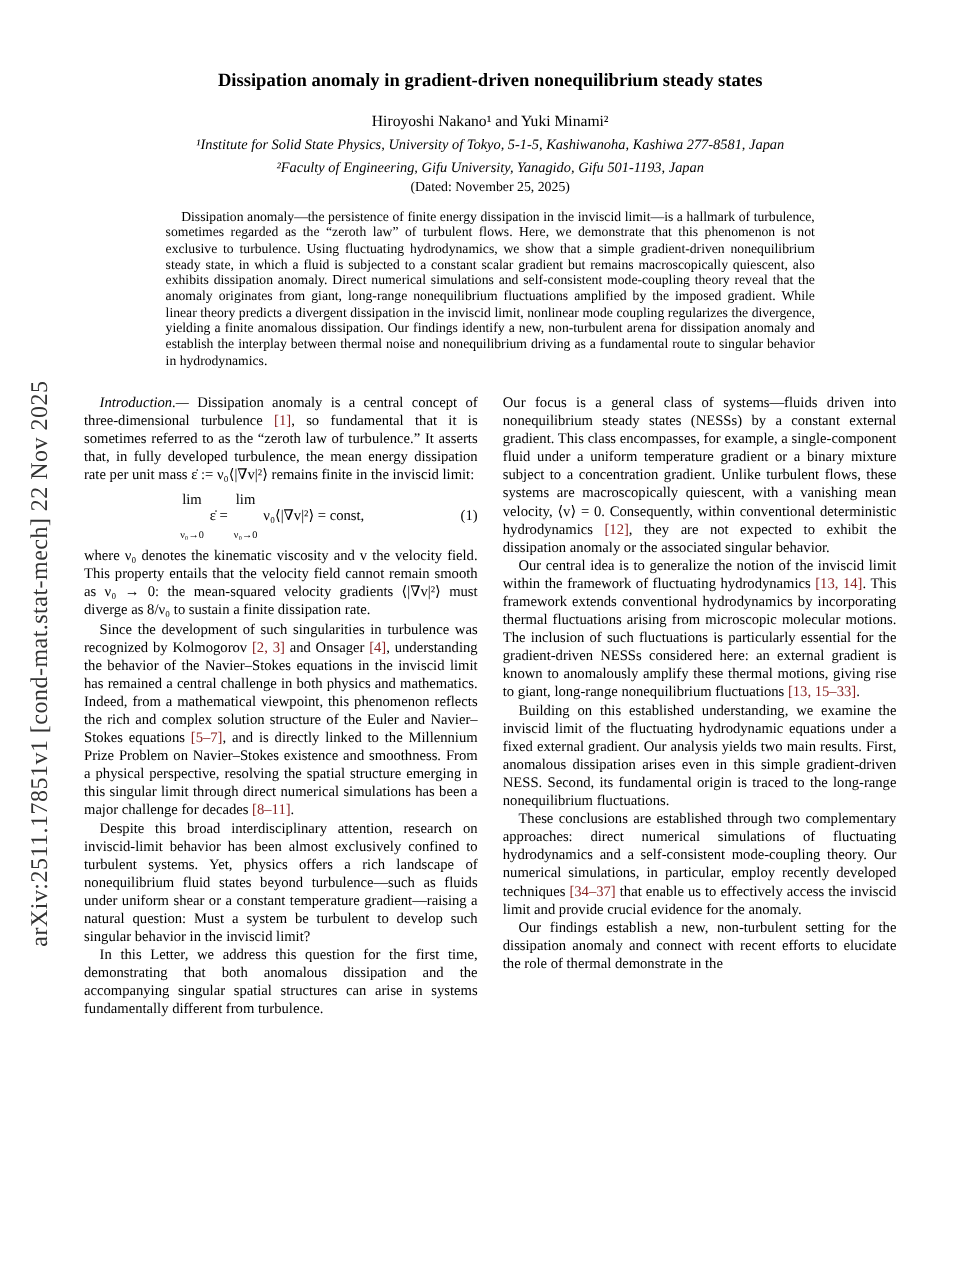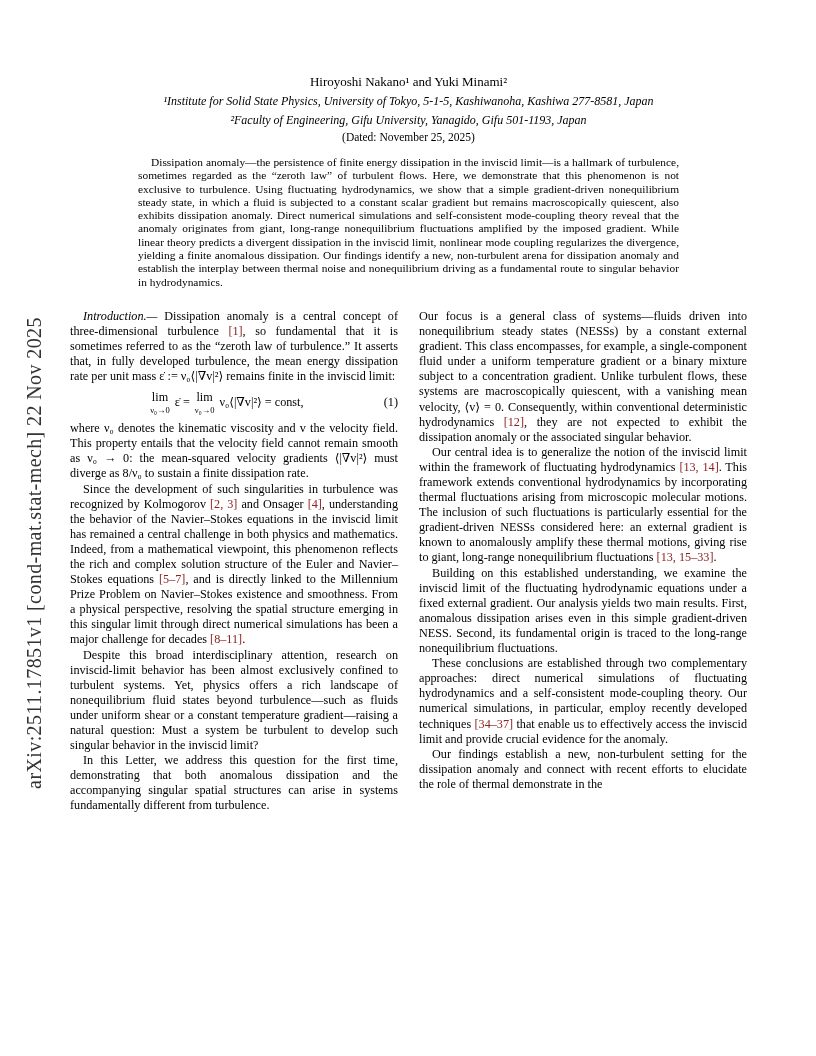--- a/index.html
+++ b/index.html
@@ -92,34 +92,36 @@
     display: flex;
     justify-content: center;
     align-items: center;
     gap: 5px;
   }
   .lim-stack {
     display: inline-flex;
     flex-direction: column;
     align-items: center;
     line-height: 1;
+    gap: 16px;
   }
   .lim-sub {
     font-size: 8.5px;
     margin-top: 2px;
   }
   .eq-number { font-size: 12.2px; }
 </style>
 </head>
 <body>
 
 <div class="arxiv-stamp">arXiv:2511.17851v1 [cond-mat.stat-mech] 22 Nov 2025</div>
 
 <div class="content">
 
+  <h1 class="paper-title">Dissipation anomaly in gradient-driven nonequilibrium steady states</h1>
 
   <div class="authors">Hiroyoshi Nakano¹ and Yuki Minami²</div>
 
   <div class="affiliation">¹Institute for Solid State Physics, University of Tokyo, 5-1-5, Kashiwanoha, Kashiwa 277-8581, Japan</div>
   <div class="affiliation">²Faculty of Engineering, Gifu University, Yanagido, Gifu 501-1193, Japan</div>
 
   <div class="dated">(Dated: November 25, 2025)</div>
 
   <div class="abstract">Dissipation anomaly—the persistence of finite energy dissipation in the inviscid limit—is a hallmark of turbulence, sometimes regarded as the “zeroth law” of turbulent flows. Here, we demonstrate that this phenomenon is not exclusive to turbulence. Using fluctuating hydrodynamics, we show that a simple gradient-driven nonequilibrium steady state, in which a fluid is subjected to a constant scalar gradient but remains macroscopically quiescent, also exhibits dissipation anomaly. Direct numerical simulations and self-consistent mode-coupling theory reveal that the anomaly originates from giant, long-range nonequilibrium fluctuations amplified by the imposed gradient. While linear theory predicts a divergent dissipation in the inviscid limit, nonlinear mode coupling regularizes the divergence, yielding a finite anomalous dissipation. Our findings identify a new, non-turbulent arena for dissipation anomaly and establish the interplay between thermal noise and nonequilibrium driving as a fundamental route to singular behavior in hydrodynamics.</div>
 

